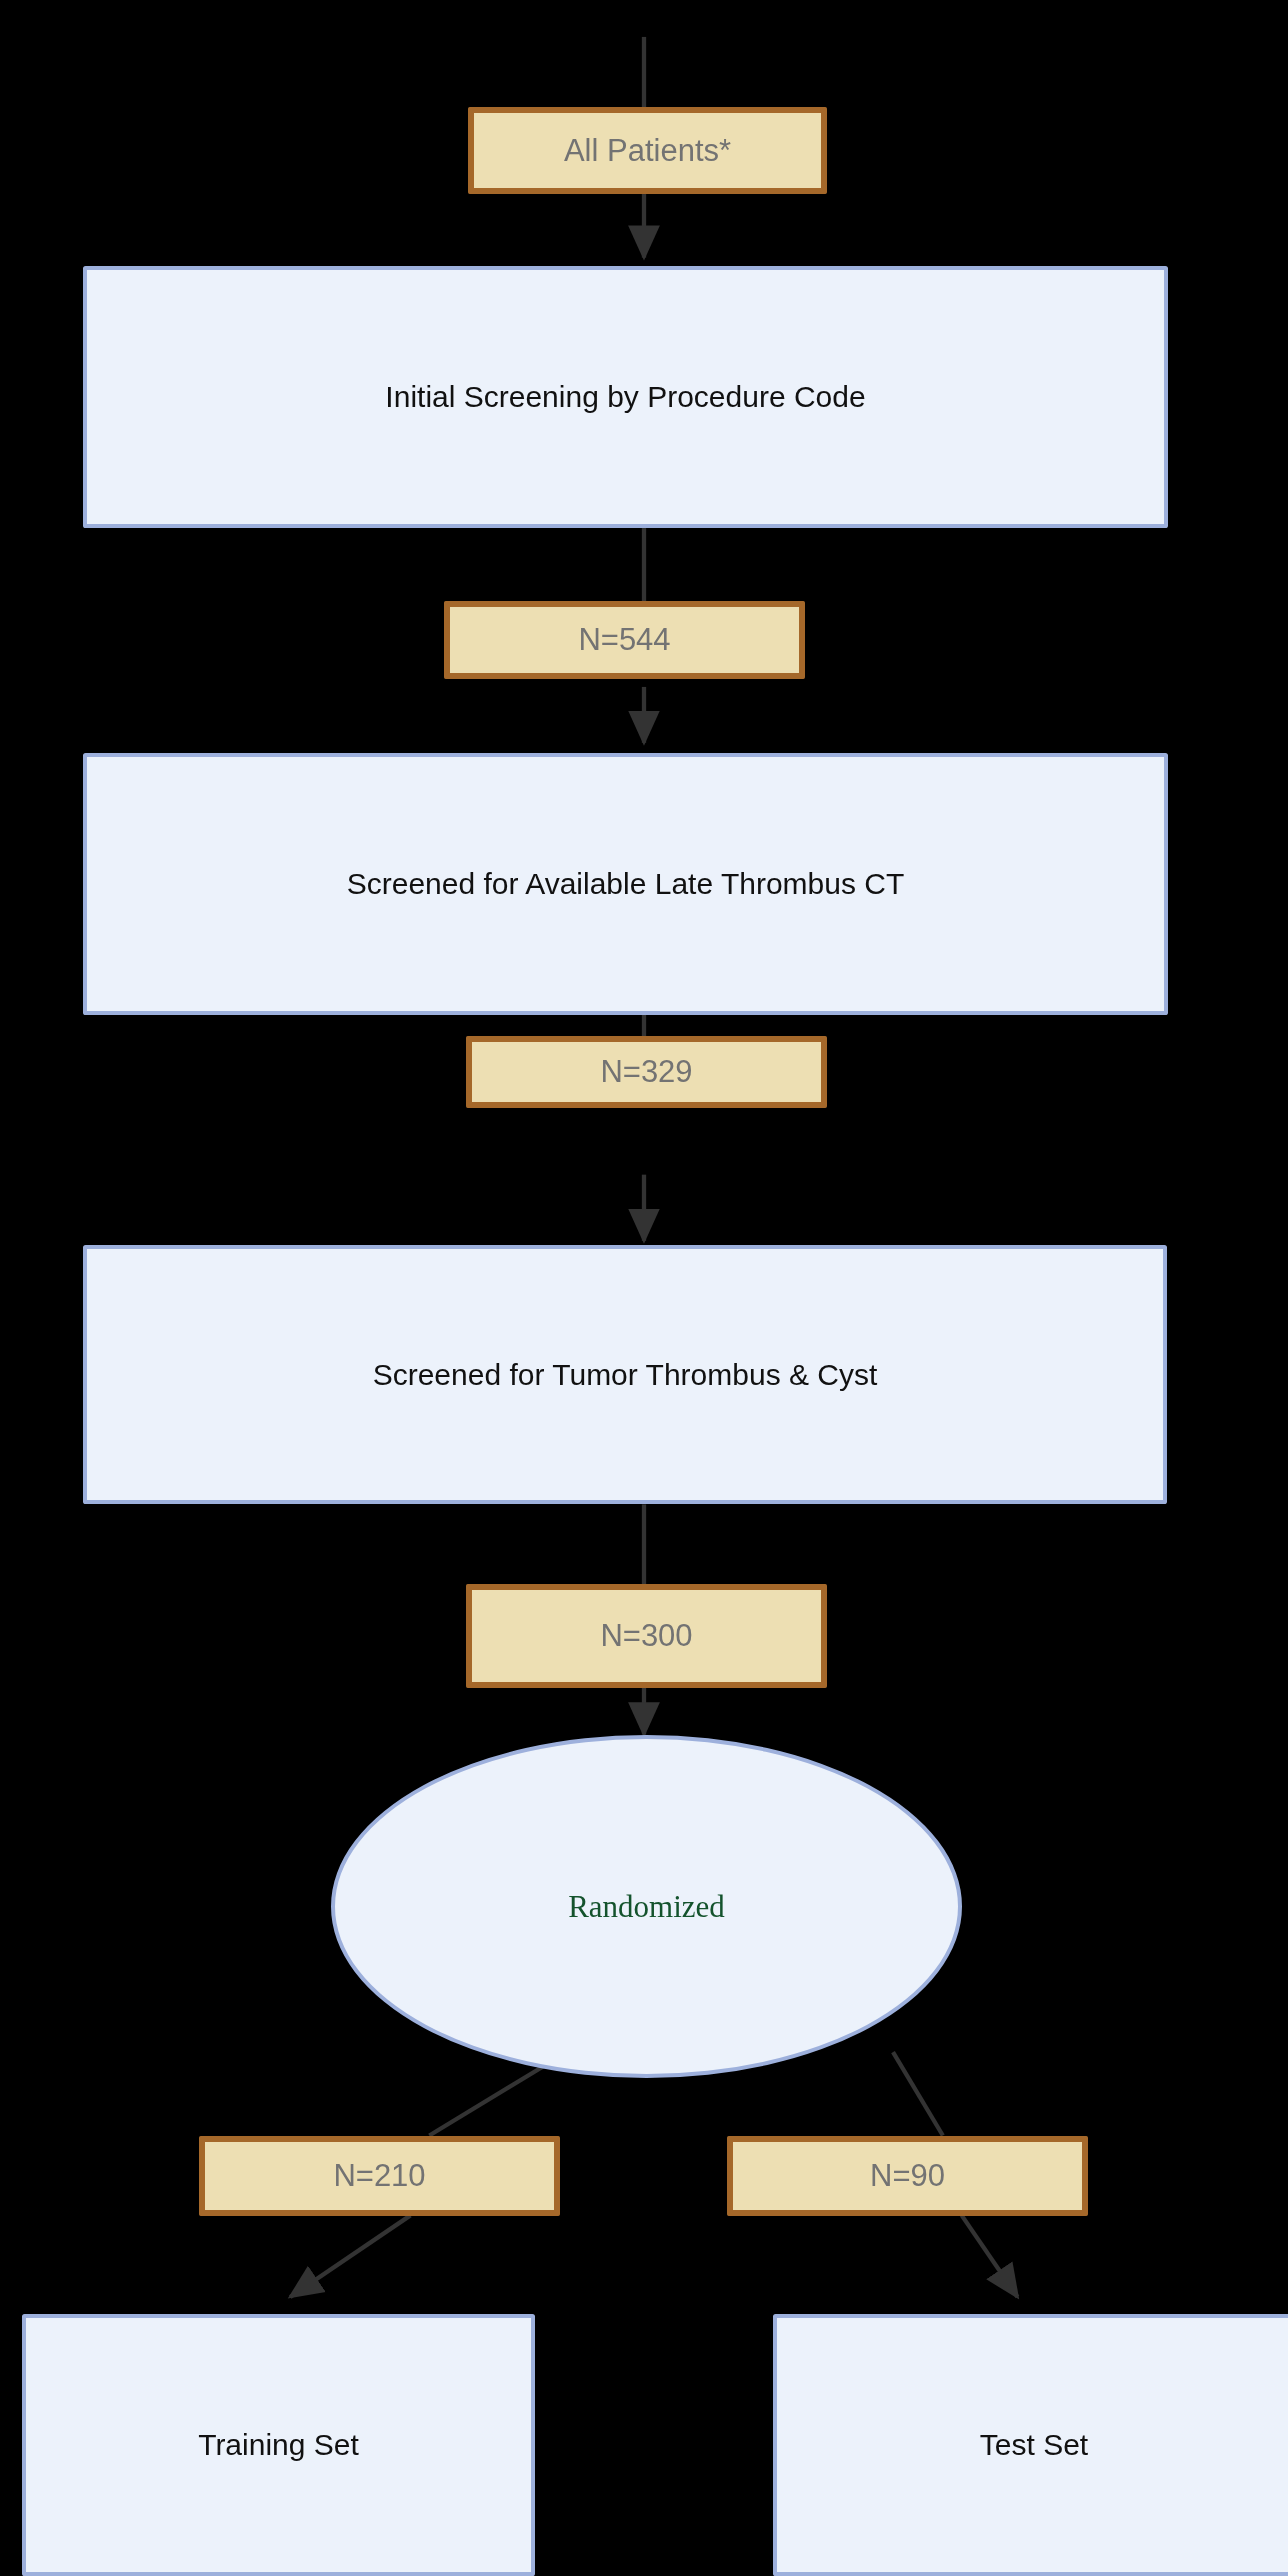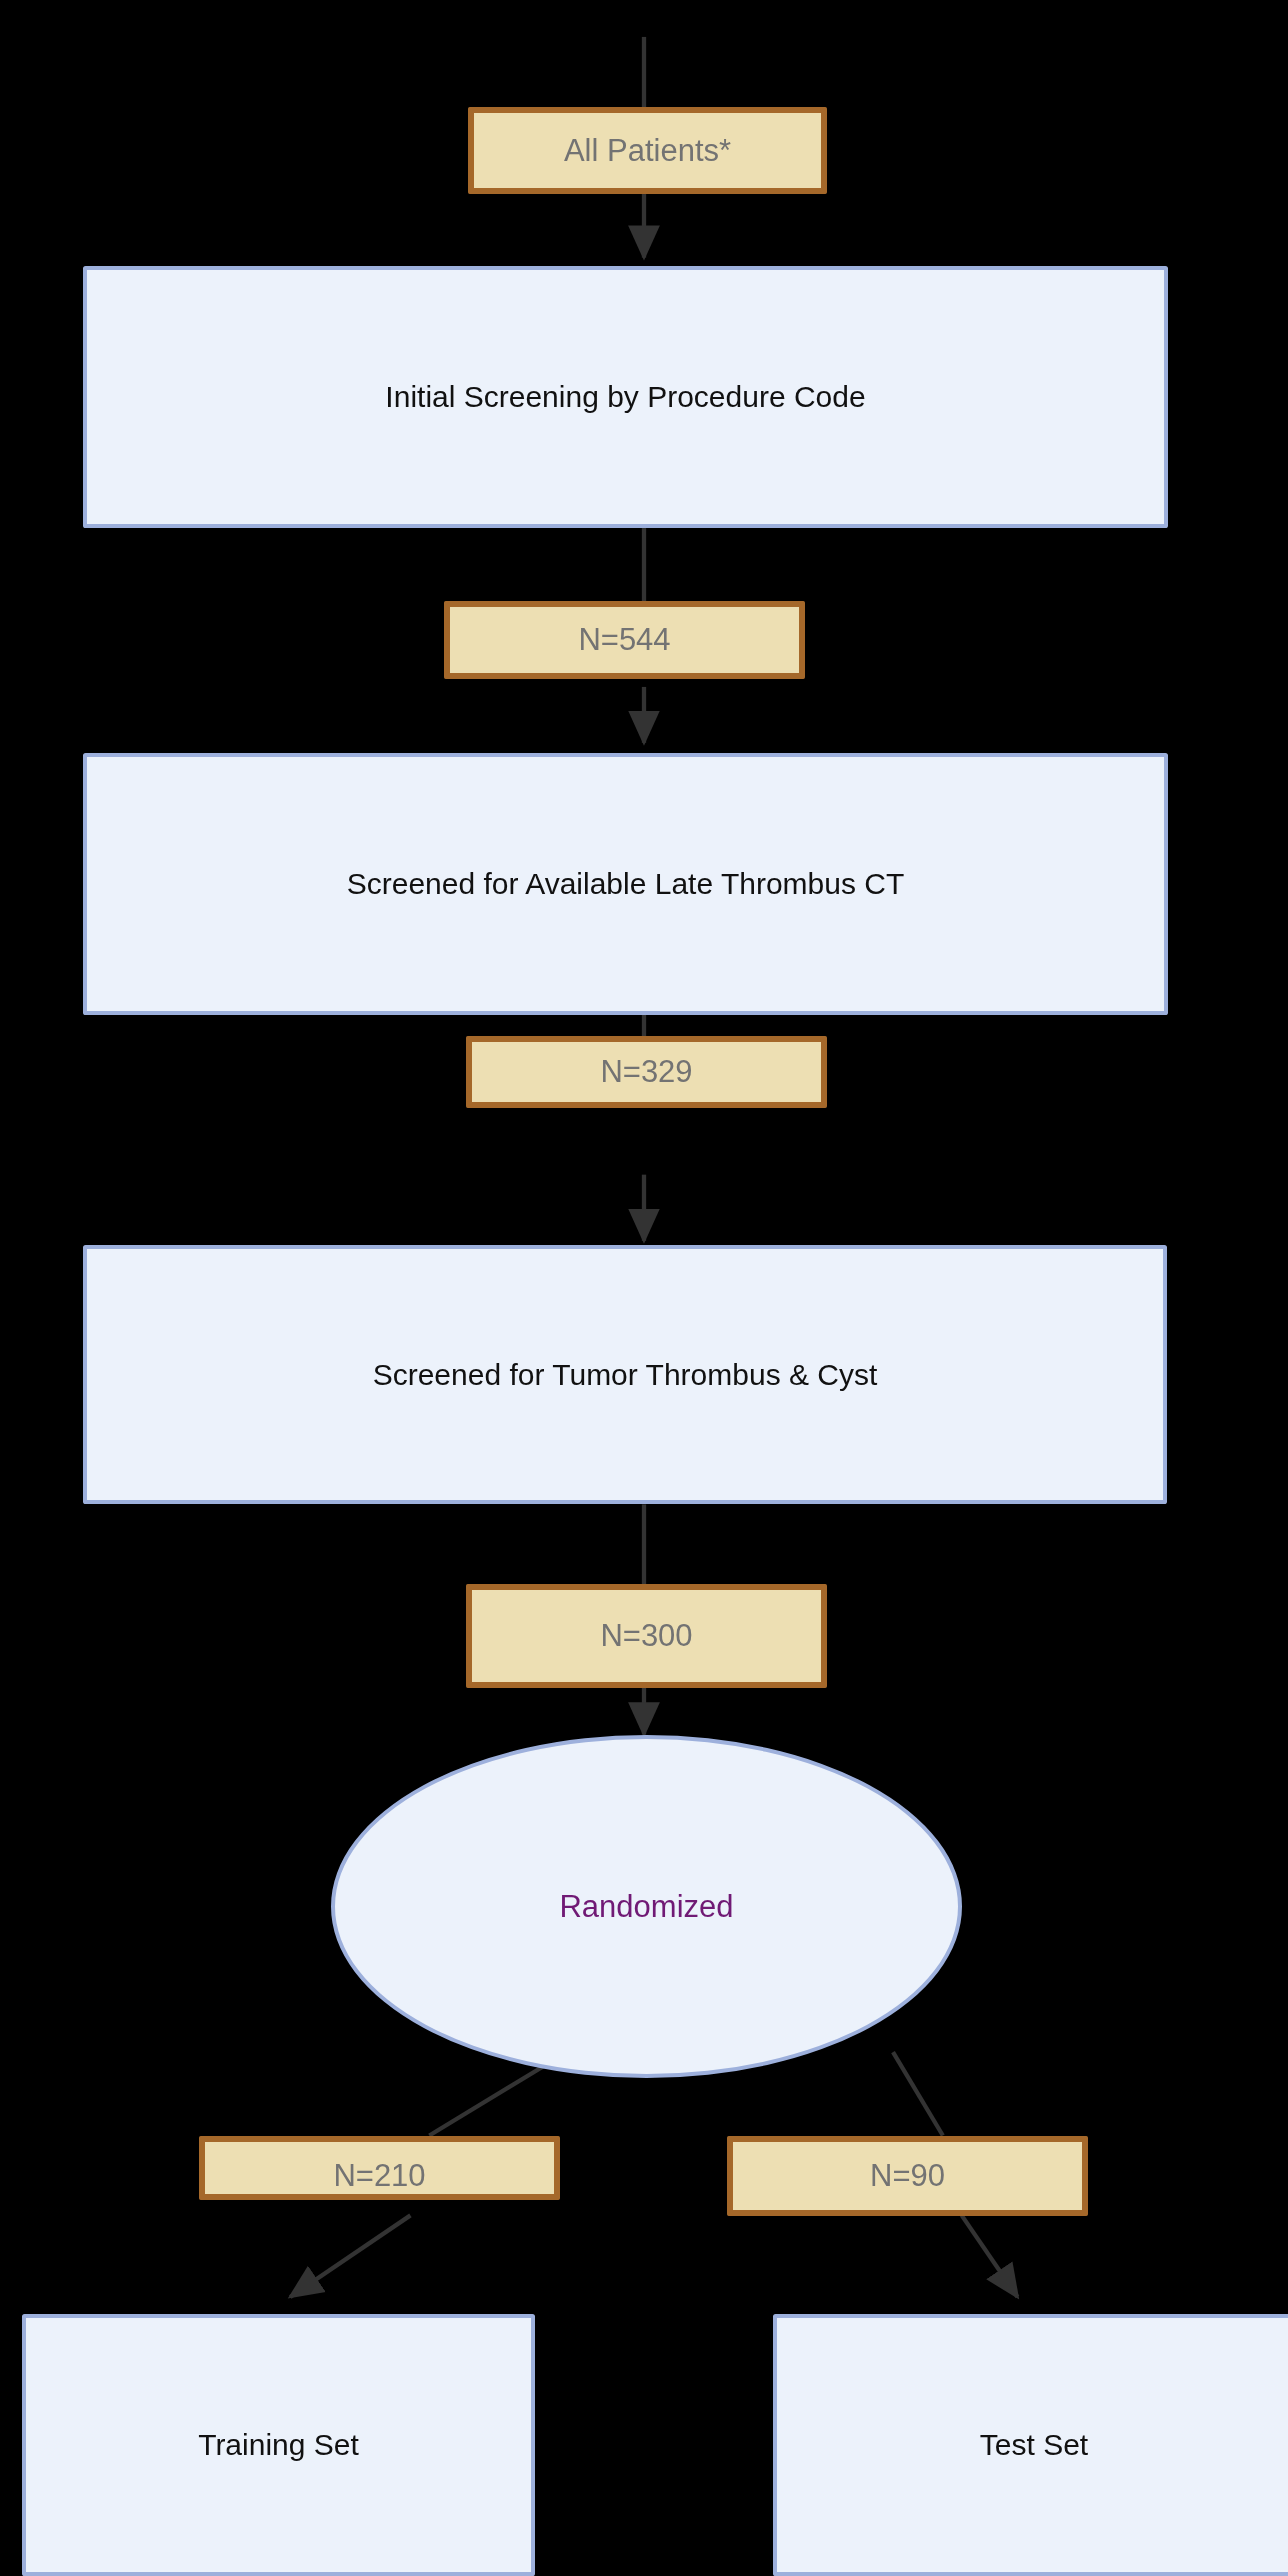--- a/index.html
+++ b/index.html
@@ -56,23 +56,23 @@
     box-sizing: border-box;
     background: #ECF2FB;
     border: 4.3px solid #9DB0DC;
     border-radius: 50%;
     display: flex;
     align-items: center;
     justify-content: center;
     z-index: 3;
   }
   .node-ellipse .node-text {
-    font-family: Liberation Sans, sans-serif;
+    font-family: Liberation Serif, serif;
     font-size: 31px;
-    color: #701a75;
+    color: #14532d;
     text-align: center;
     white-space: nowrap;
   }
 
   
   .edge-label {
     position: absolute;
     box-sizing: border-box;
     background: #EDDFB3;
     border: 6px solid #A5682A;
@@ -147,21 +147,21 @@
   </div>
 
   <div class="edge-label" style="left:466px; top:1584px; width:361px; height:104px;">
     <span class="node-text">N=300</span>
   </div>
 
   <div class="node-ellipse" style="left:331px; top:1735px; width:631px; height:343px;">
     <span class="node-text">Randomized</span>
   </div>
 
-  <div class="edge-label" style="left:199px; top:2136px; width:361px; height:64px;align-items:flex-end;">
+  <div class="edge-label" style="left:199px; top:2136px; width:361px; height:80px;">
     <span class="node-text">N=210</span>
   </div>
 
   <div class="edge-label" style="left:727px; top:2136px; width:361px; height:80px;">
     <span class="node-text">N=90</span>
   </div>
 
   <div class="node-rect" style="left:22px; top:2314px; width:513px; height:262px;">
     <span class="node-text">Training Set</span>
   </div>

